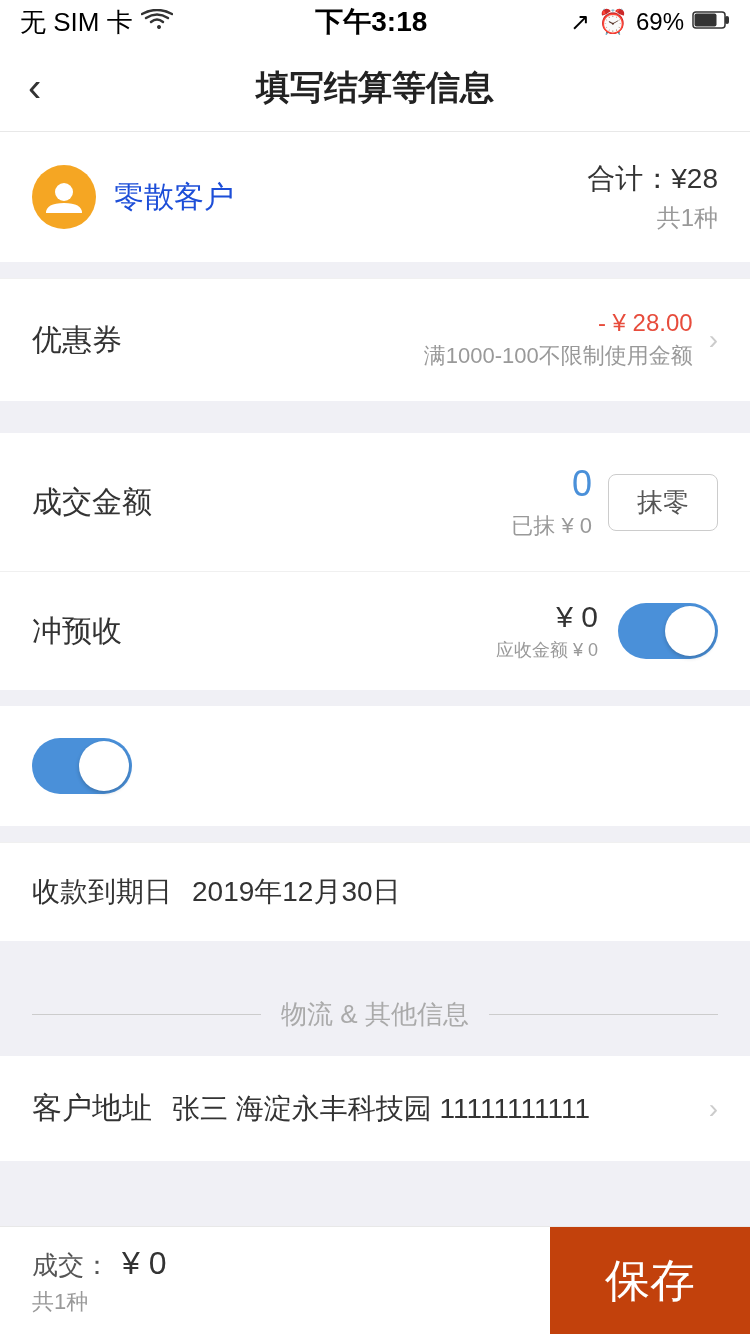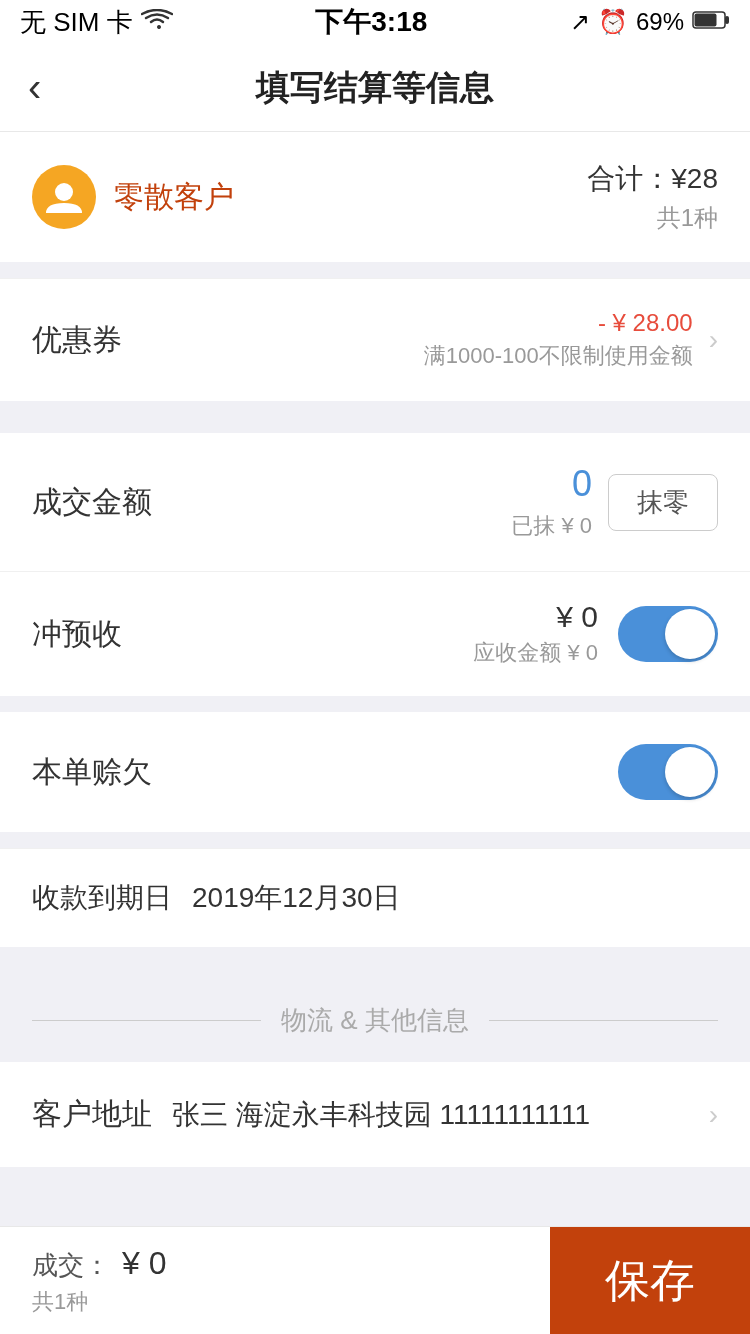--- a/index.html
+++ b/index.html
@@ -65,21 +65,21 @@
       padding: 28px 32px;
       background: #fff;
     }
     .customer-left { display: flex; align-items: center; gap: 18px; }
     .customer-avatar {
       width: 64px; height: 64px;
       background: #f5a623;
       border-radius: 50%;
       display: flex; align-items: center; justify-content: center;
     }
-    .customer-name { font-size: 30px; color: #c2410c; }
+    .customer-name { font-size: 30px; color: #1d4ed8; }
     .customer-right { text-align: right; }
     .total-amount { font-size: 28px; color: #333; }
     .total-count { font-size: 24px; color: #999; margin-top: 4px; }
 
     
     .row-item {
       display: flex;
       align-items: center;
       justify-content: space-between;
       padding: 30px 32px;
@@ -125,21 +125,21 @@
       background: #fff;
       border-top: 1px solid #f0f0f0;
     }
     .prepay-right {
       display: flex;
       align-items: center;
       gap: 20px;
     }
     .prepay-amount { text-align: right; }
     .prepay-yen { font-size: 30px; color: #333; }
-    .prepay-sub { font-size: 22px; color: #999; margin-top: 4px; }
+    .prepay-sub { font-size: 18px; color: #999; margin-top: 4px; }
 
     
     .toggle {
       width: 100px; height: 56px;
       border-radius: 28px;
       background: #4a90d9;
       position: relative;
       cursor: pointer;
       flex-shrink: 0;
     }
@@ -332,21 +332,20 @@
       <div class="prepay-sub">应收金额 ¥ 0</div>
     </div>
     <div class="toggle">
       <div class="toggle-knob"></div>
     </div>
   </div>
 </div>
 
 <div style="background:#f0f0f5; height:16px;"></div>
 <div class="debt-section">
-  <span class="debt-label">本单赊欠</span>
   <div class="toggle">
     <div class="toggle-knob"></div>
   </div>
 </div>
 
 <div class="date-section" style="border-top: 1px solid #f0f0f0;">
   <div class="date-row">
     <span class="date-label">收款到期日</span>
     <span class="date-value">2019年12月30日</span>
   </div>

